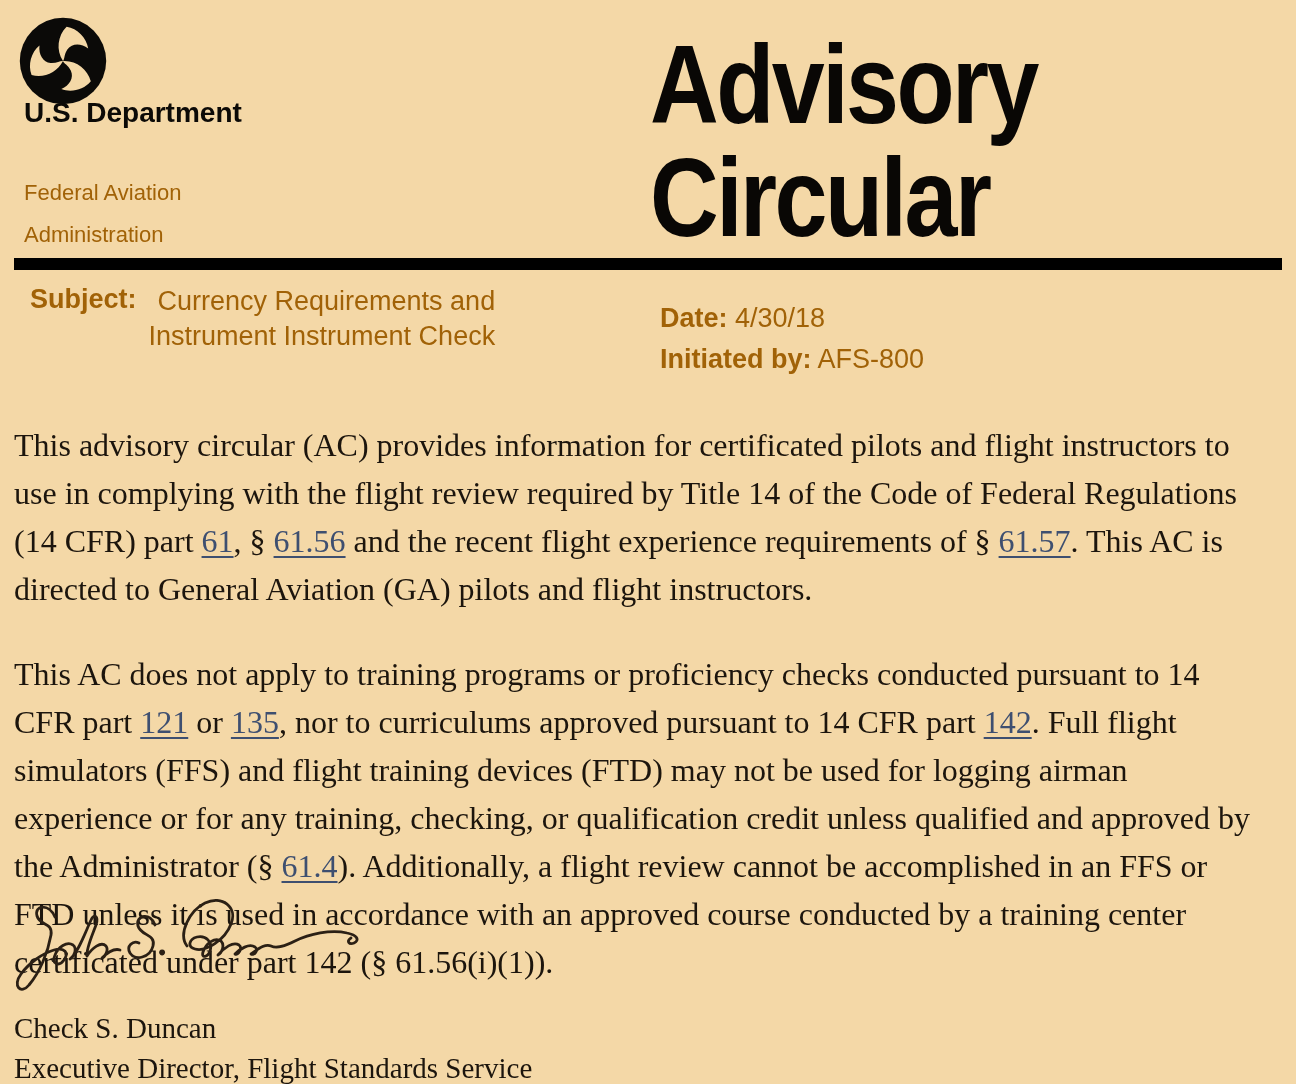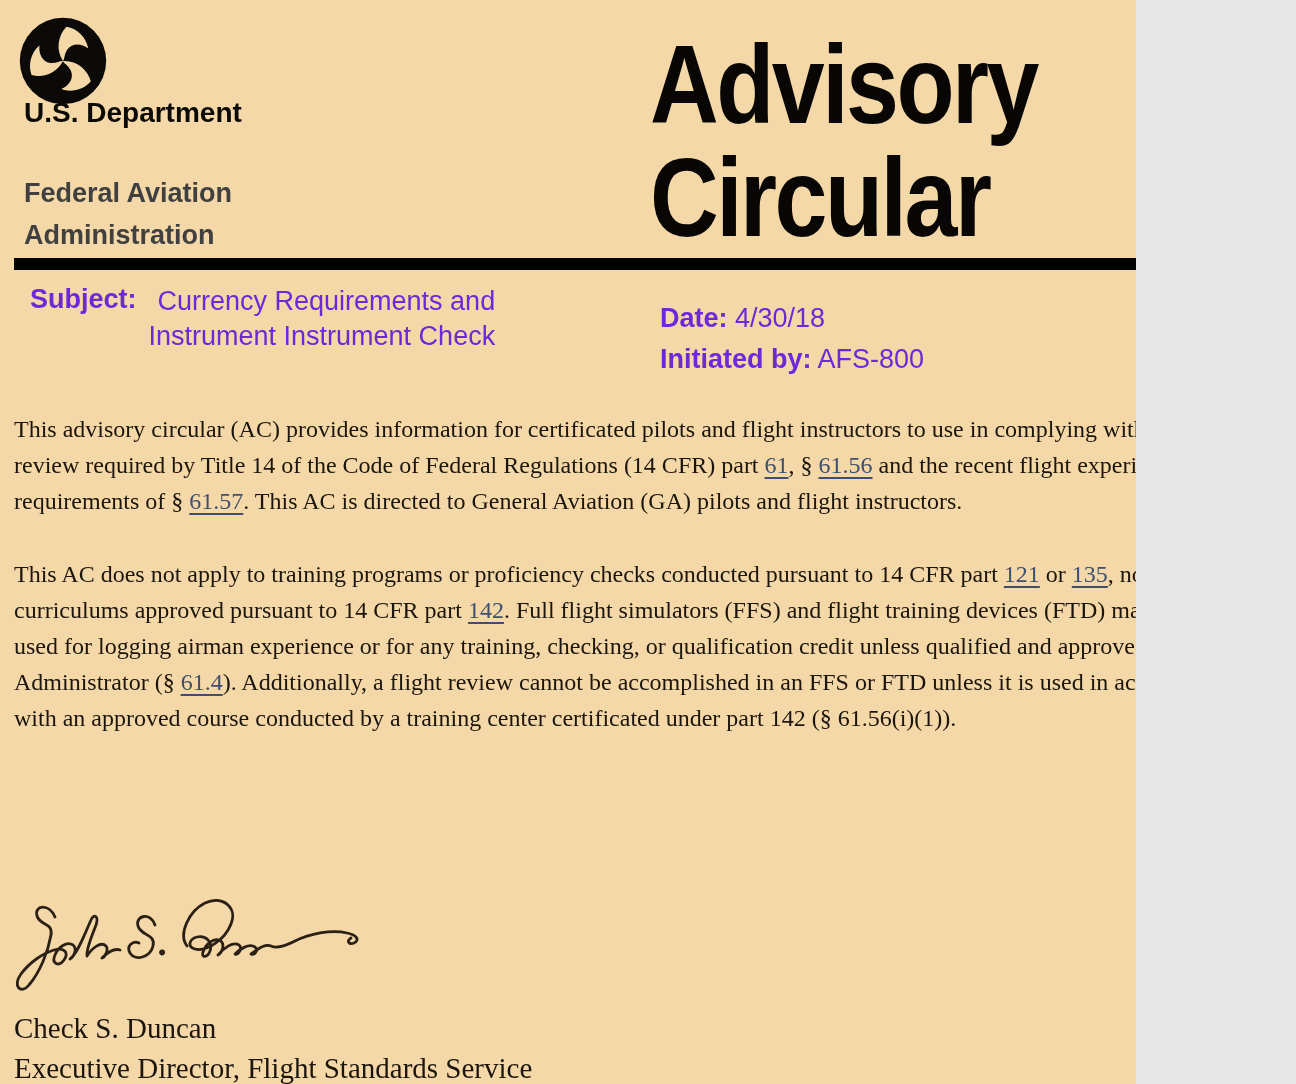--- a/index.html
+++ b/index.html
@@ -5,66 +5,66 @@
   :root{
     --bg:#f4d8a7;
     --ink:#1c150d;
     --link:#3e4f70;
     --rule:#000000;
   }
   html,body{margin:0;padding:0;}
   body{background:#e8e8e8;font-family:"Liberation Sans",sans-serif;}
   .page{
     position:relative;
-    width:1136px;height:1084px;
+    width:1296px;height:1084px;
     background:var(--bg);
     overflow:hidden;
     color:var(--ink);
   }
   
   .logo{position:absolute;left:18px;top:16px;}
   .dept{
     position:absolute;left:24px;top:94px;
     font-family:"Liberation Sans",sans-serif;
     font-weight:700;font-size:28px;line-height:38px;
     color:#0c0a07;
   }
   .faa{
     position:absolute;left:24px;top:172px;
     font-family:"Liberation Sans",sans-serif;
-    font-weight:700;font-size:27px;line-height:42px;
-    color:#404040;
+    font-weight:400;font-size:22px;line-height:42px;
+    color:#a16207;
   }
   .doc-title{
     position:absolute;left:650px;top:28px;
     font-family:"Liberation Sans",sans-serif;
     font-weight:700;font-size:112px;line-height:113px;
     letter-spacing:-3px;color:#090705;
     transform:scale(0.85,1);transform-origin:left top;
     white-space:nowrap;
   }
   .rule{
     position:absolute;left:14px;top:258px;
     width:1268px;height:12px;background:var(--rule);
   }
   
   .meta{position:absolute;left:0;top:278px;width:1296px;height:130px;
-    font-family:"Liberation Sans",sans-serif;font-size:27px;color:#6d28d9;}
+    font-family:"Liberation Sans",sans-serif;font-size:27px;color:#a16207;}
   .meta .lbl{font-weight:700;}
   .subject-col{position:absolute;left:30px;top:6px;display:flex;}
   .subject-col .lbl{margin-right:12px;white-space:nowrap;}
   .subject-lines{line-height:35px;text-align:right;}
   .kv-col{position:absolute;top:20px;line-height:41px;white-space:nowrap;}
   .date-col{left:660px;}
   .acno-col{left:993px;}
   
   .body-text{
-    position:absolute;left:14px;top:411px;width:1250px;
+    position:absolute;left:14px;top:421px;width:1250px;
     font-family:"Liberation Serif",serif;
-    font-size:24px;line-height:36px;color:var(--ink);
+    font-size:32px;line-height:48px;color:var(--ink);
   }
   .body-text p{margin:0 0 37px 0;}
   .doc-link{color:var(--link);text-decoration:underline;
     text-decoration-thickness:2px;text-underline-offset:4px;}
   
   .sig{position:absolute;left:8px;top:890px;}
   .signoff{
     position:absolute;left:14px;top:1008px;
     font-family:"Liberation Serif",serif;
     font-size:29px;line-height:40px;color:var(--ink);

